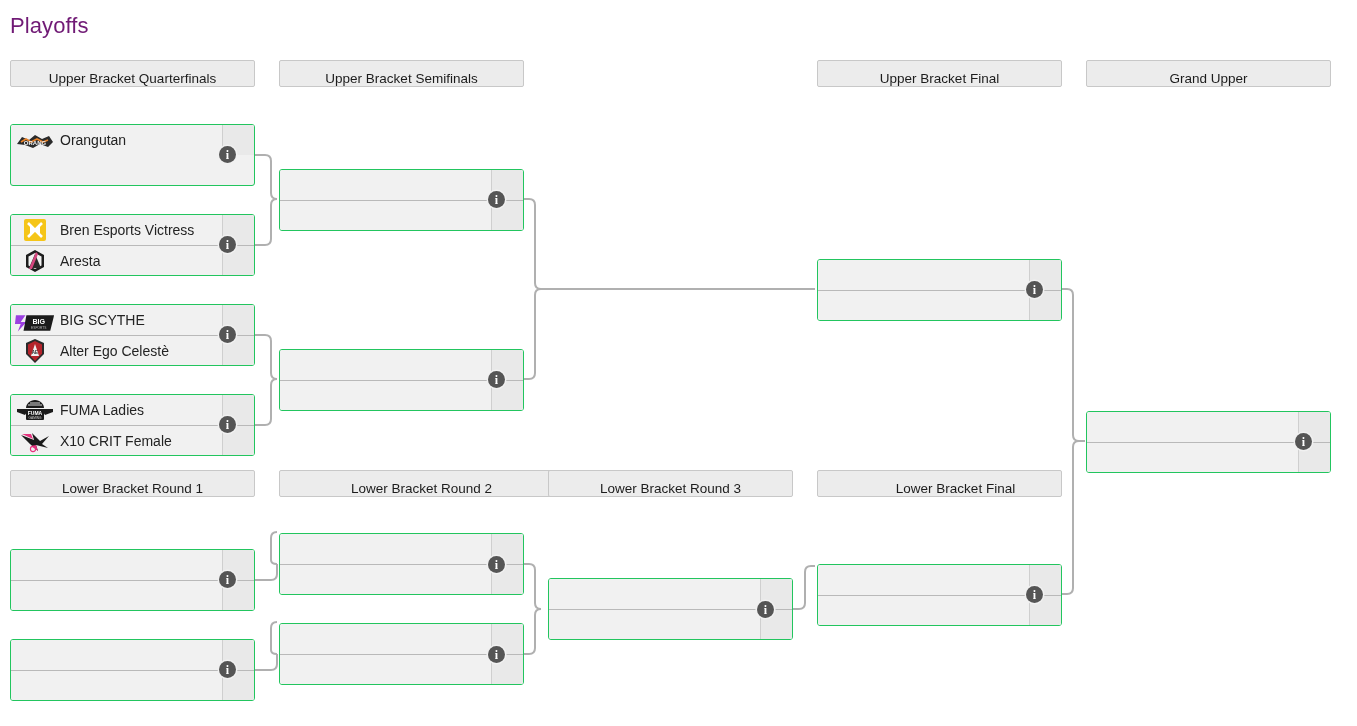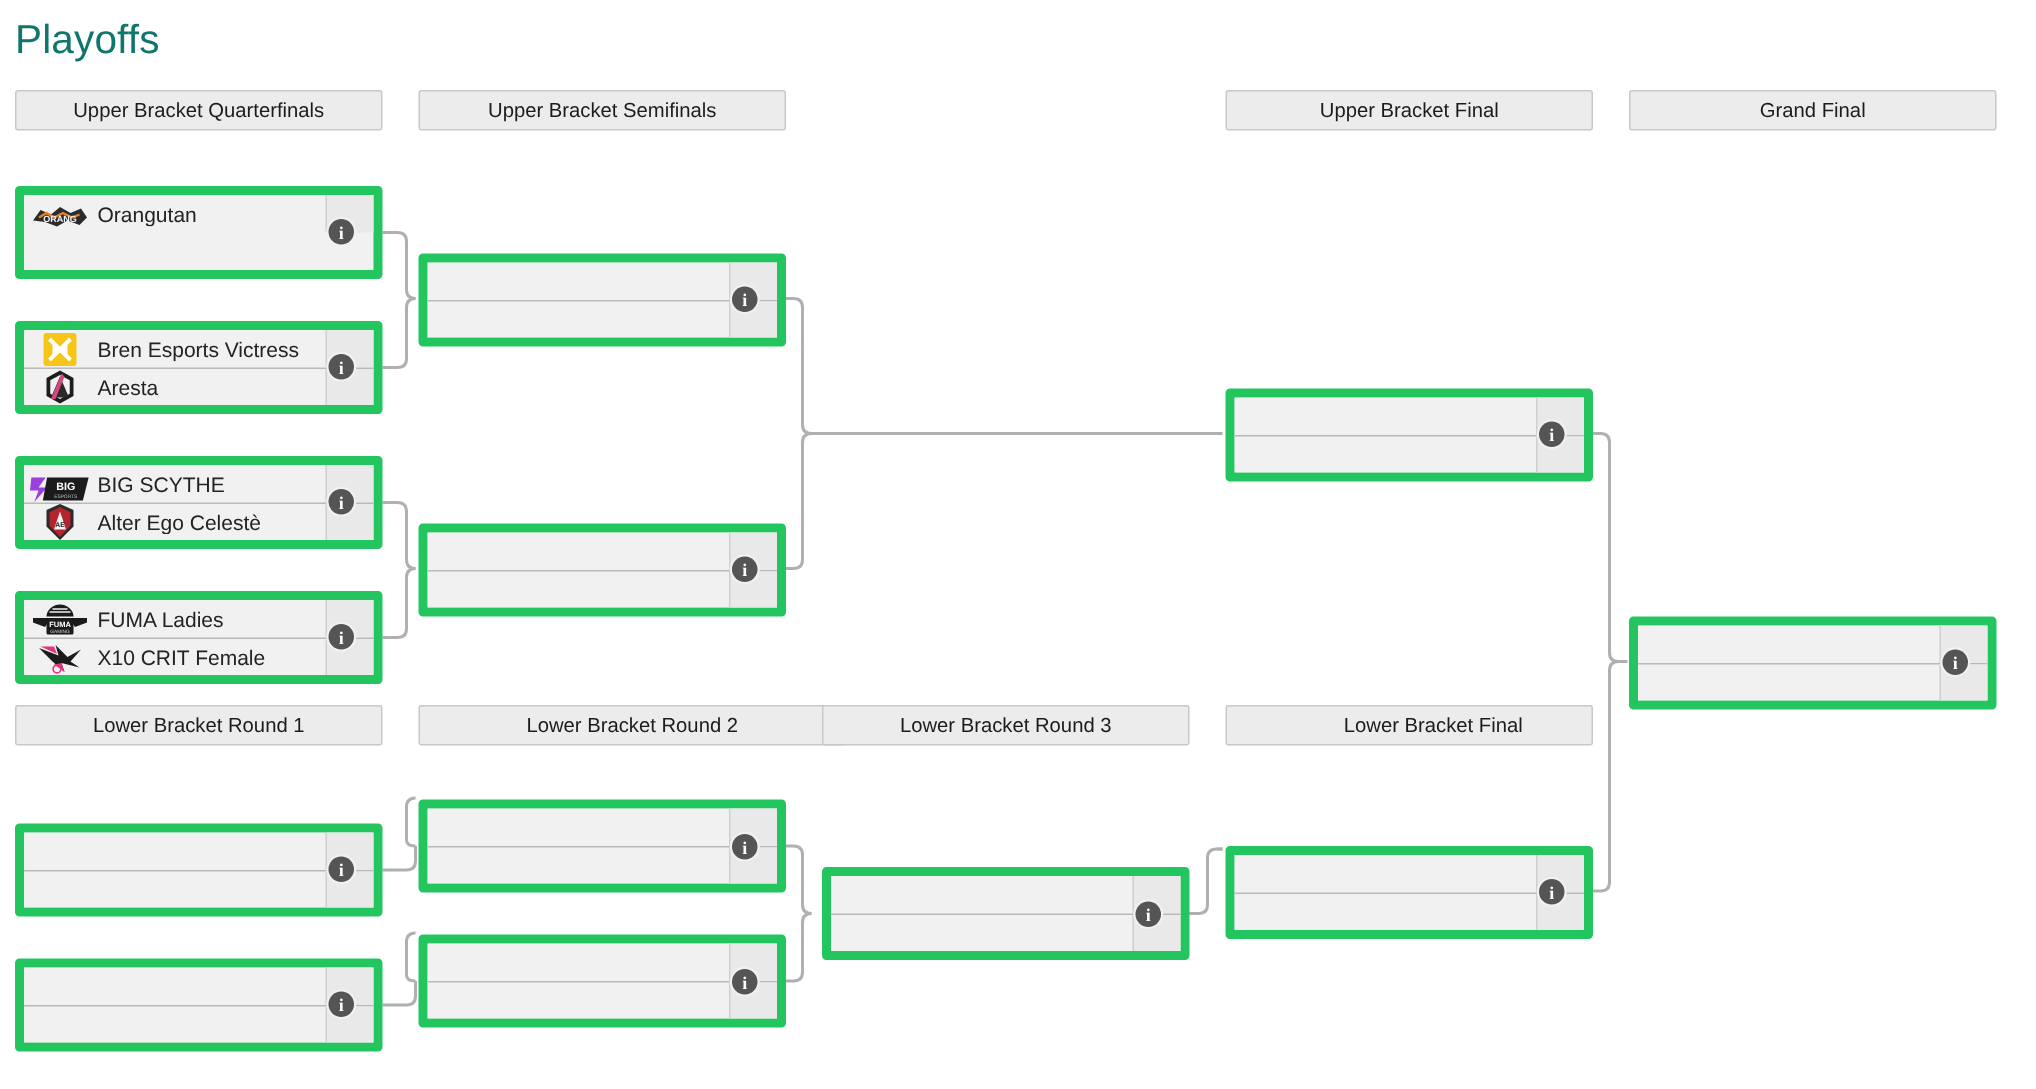--- a/index.html
+++ b/index.html
@@ -14,59 +14,59 @@
     font-family: "Liberation Sans", "DejaVu Sans", sans-serif;
     color: #222222;
     overflow: hidden;
   }
 
   
   #page-title {
     position: absolute;
     left: 10px;
     top: 8px;
-    font-size: 27px;
+    font-size: 22px;
     font-weight: 400;
-    color: #0f766e;
+    color: #701a75;
     letter-spacing: 0.1px;
     line-height: 36px;
     white-space: nowrap;
   }
 
   
   .round-header {
     position: absolute;
     height: 27px;
     box-sizing: border-box;
     background: #ececec;
     border: 1px solid #c8c8c8;
     border-radius: 2px;
     display: flex;
-    align-items: center;
+    align-items: flex-end;
     justify-content: center;
     font-size: 13.5px;
     color: #1c1c1c;
     white-space: nowrap;
   }
 
   
   #connectors {
     position: absolute;
     left: 0;
     top: 0;
     width: 1357px;
     height: 726px;
     pointer-events: none;
   }
 
   
   .match {
     position: absolute;
     box-sizing: border-box;
-    border: 6px solid #22c55e;
+    border: 1px solid #22c55e;
     border-radius: 3px;
     background: #f1f1f1;
     overflow: hidden;
   }
   .match-row {
     position: relative;
     box-sizing: border-box;
     display: flex;
     align-items: center;
     height: 50%;
@@ -171,21 +171,21 @@
 <div class="round-header" style="left:10px;  top:60px; width:245px;">
   <span>Upper Bracket Quarterfinals</span>
 </div>
 <div class="round-header" style="left:279px; top:60px; width:245px;">
   <span>Upper Bracket Semifinals</span>
 </div>
 <div class="round-header" style="left:817px; top:60px; width:245px;">
   <span>Upper Bracket Final</span>
 </div>
 <div class="round-header" style="left:1086px; top:60px; width:245px;">
-  <span>Grand Final</span>
+  <span>Grand Upper</span>
 </div>
 
 <div class="round-header" style="left:10px;  top:470px; width:245px;">
   <span>Lower Bracket Round 1</span>
 </div>
 <div class="round-header" style="left:279px; top:470px; width:285px;">
   <span>Lower Bracket Round 2</span>
 </div>
 <div class="round-header" style="left:548px; top:470px; width:245px;">
   <span>Lower Bracket Round 3</span>

